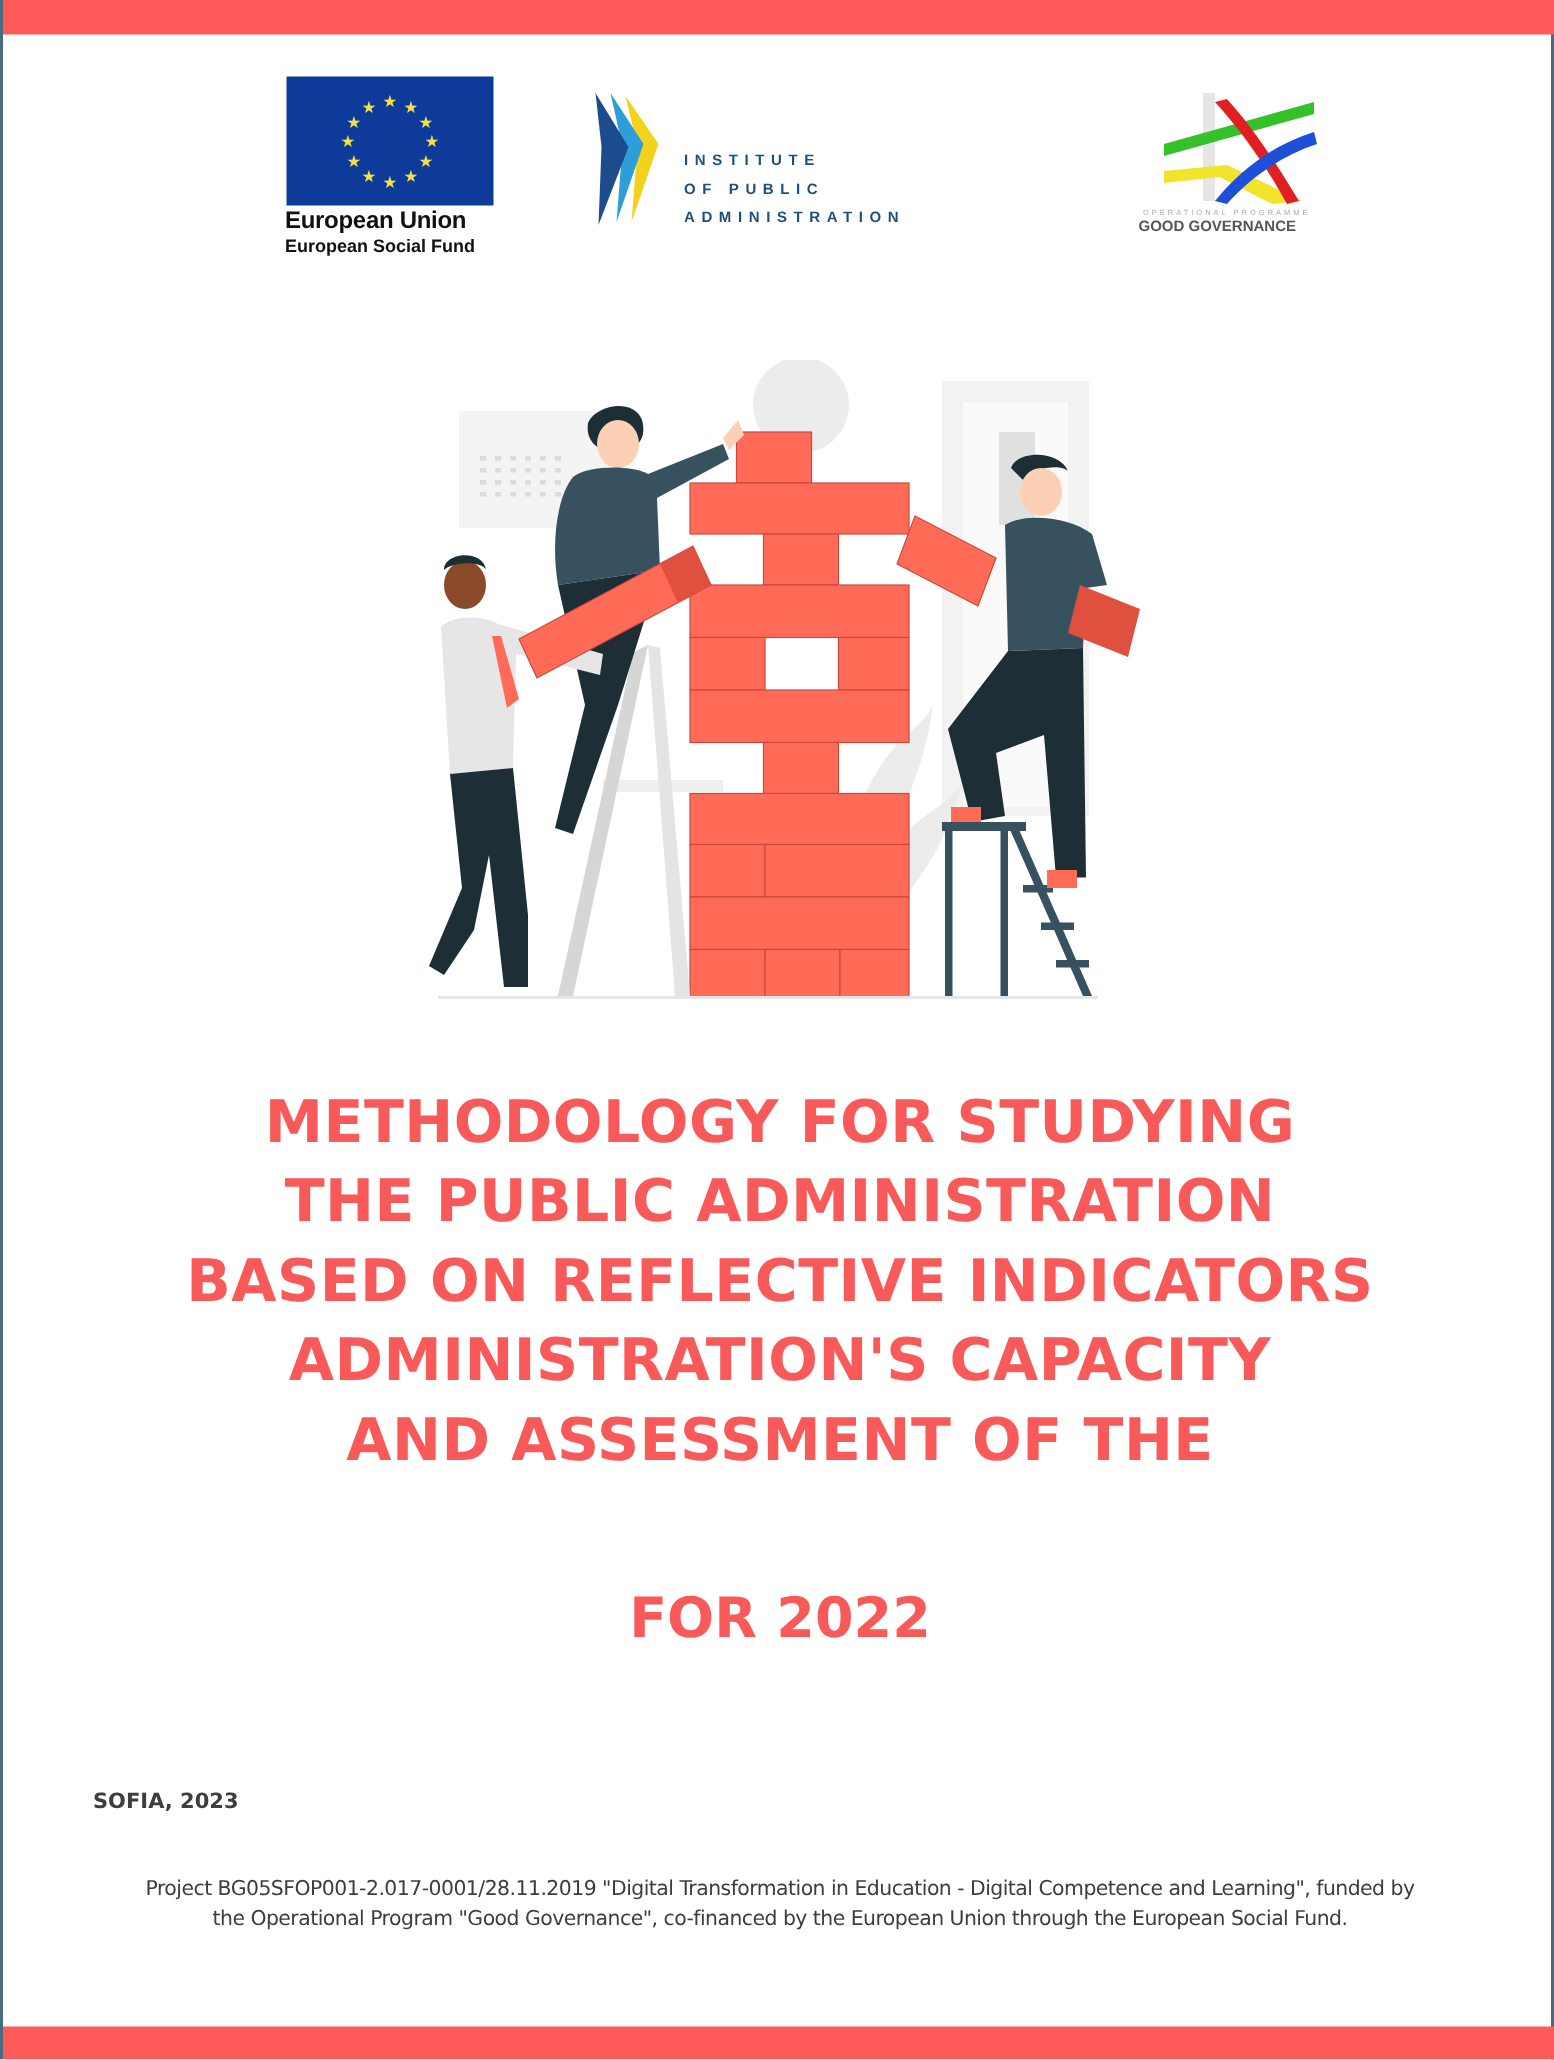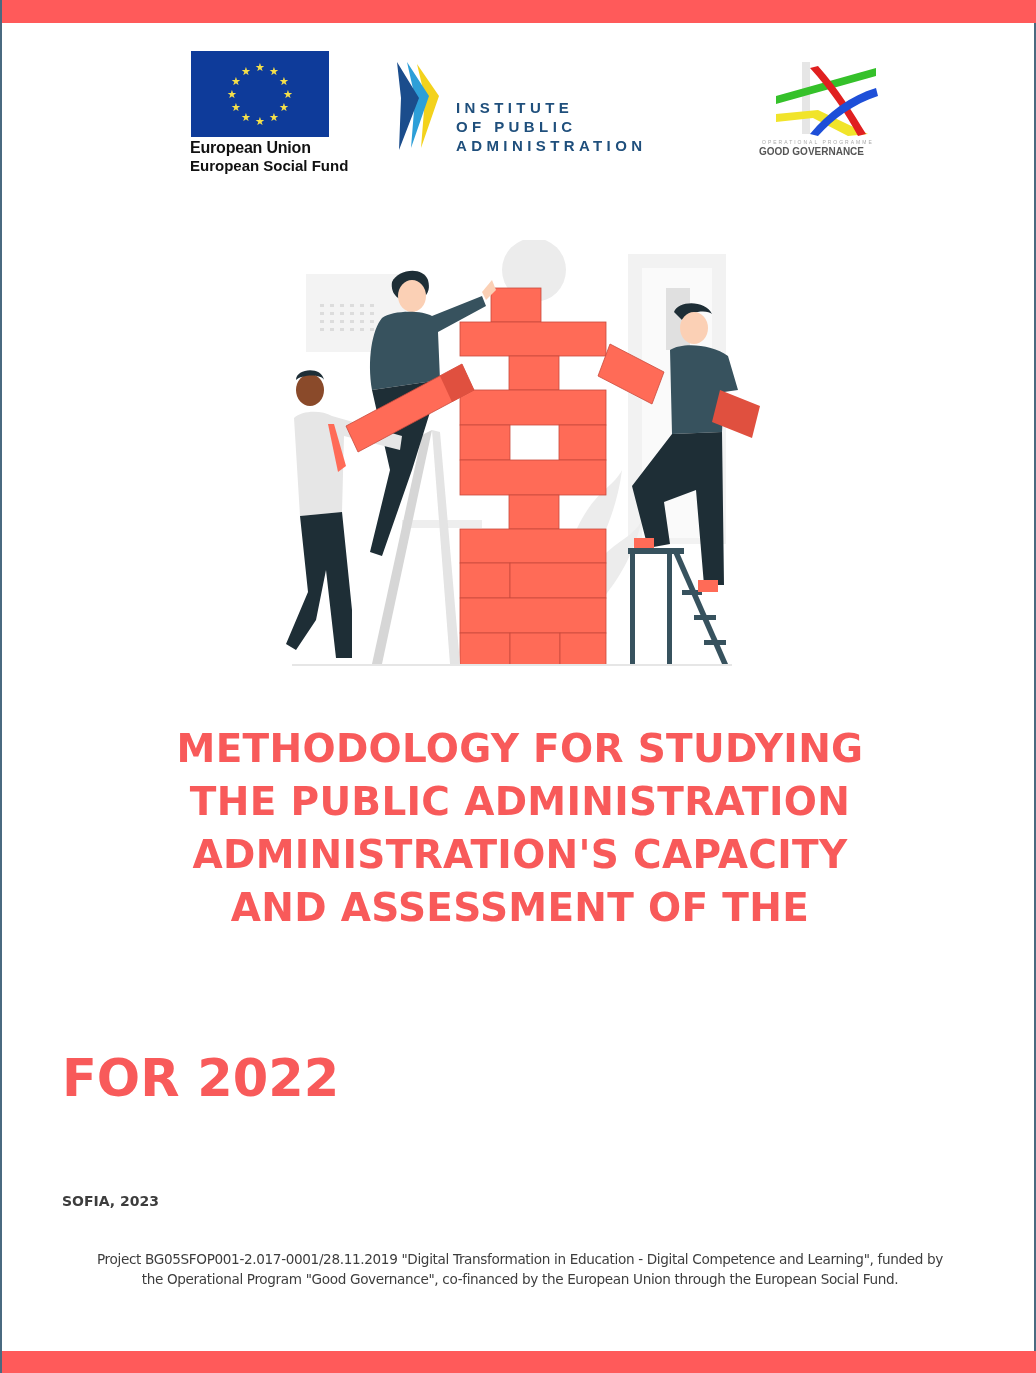--- a/index.html
+++ b/index.html
@@ -5,34 +5,34 @@
   html, body { margin: 0; padding: 0; background: #ffffff; }
   body { width: 1036px; height: 1373px; position: relative; overflow: hidden; font-family: "DejaVu Sans", sans-serif; }
   .page { position: absolute; left: 0; top: 0; width: 1036px; height: 1373px; background: #fff; box-sizing: border-box; border-left: 2px solid #4a6a80; border-right: 2px solid #4a6a80; }
   .bar-top { position: absolute; left: 0; top: 0; width: 1036px; height: 23px; background: #ff5a5a; }
   .bar-bottom { position: absolute; left: 0; top: 1351px; width: 1036px; height: 22px; background: #ff5a5a; }
 
   
   .logo-eu { position: absolute; left: 188px; top: 51px; width: 142px; height: 122px; }
   .eu-flag { position: absolute; left: 1px; top: 0; width: 138px; height: 86px; background: #0e3b9a; }
   .eu-name { position: absolute; left: 0; top: 88px; font-family: "Liberation Sans", sans-serif; font-weight: bold; font-size: 16px; color: #111; letter-spacing: -0.2px; white-space: nowrap; }
-  .eu-fund { position: absolute; left: 0; top: 106px; font-family: "Liberation Sans", sans-serif; font-weight: bold; font-size: 15px; color: #111; white-space: nowrap; }
+  .eu-fund { position: absolute; left: 0; top: 106px; font-family: "Liberation Sans", sans-serif; font-weight: bold; font-size: 12px; color: #111; white-space: nowrap; }
 
   .logo-ipa { position: absolute; left: 393px; top: 60px; width: 280px; height: 100px; }
-  .ipa-text { position: absolute; left: 61px; top: 38px; font-family: "Liberation Sans", sans-serif; font-weight: bold; color: #1f4f7c; font-size: 15px; line-height: 19px; letter-spacing: 4.4px; white-space: nowrap; }
+  .ipa-text { position: absolute; left: 61px; top: 38px; font-family: "Liberation Sans", sans-serif; font-weight: bold; color: #1f4f7c; font-size: 10px; line-height: 19px; letter-spacing: 4.4px; white-space: nowrap; }
 
   .logo-gg { position: absolute; left: 756px; top: 58px; width: 140px; height: 106px; }
   .gg-small { position: absolute; left: 4px; top: 81px; font-family: "Liberation Sans", sans-serif; font-size: 5px; color: #aaa; letter-spacing: 2px; white-space: nowrap; }
   .gg-big { position: absolute; left: 1px; top: 88px; font-family: "Liberation Sans", sans-serif; font-weight: bold; font-size: 10px; color: #555; white-space: nowrap; }
 
   .illustration { position: absolute; left: 270px; top: 240px; width: 500px; height: 430px; }
 
   .title { position: absolute; left: 60px; top: 722px; width: 916px; text-align: center; font-family: "DejaVu Sans", sans-serif; font-weight: bold; color: #f85a5a; font-size: 39px; line-height: 53px; letter-spacing: 0.3px; }
   .title div { white-space: nowrap; }
-  .year { position: absolute; left: 60px; top: 1052px; width: 916px; font-family: "DejaVu Sans", sans-serif; font-weight: bold; color: #f85a5a; font-size: 51px; line-height: 53px; }
+  .year { position: absolute; left: 60px; top: 1052px; width: 916px; text-align: center; font-family: "DejaVu Sans", sans-serif; font-weight: bold; color: #f85a5a; font-size: 37px; line-height: 53px; }
   .place { position: absolute; left: 60px; top: 1193px; width: 916px; text-align: left; font-family: "DejaVu Sans", sans-serif; font-weight: bold; color: #3d3d3d; font-size: 14px; }
   .footnote { position: absolute; left: 30px; top: 1249px; width: 976px; text-align: center; font-family: "DejaVu Sans", sans-serif; color: #3d3d3d; font-size: 13.6px; line-height: 20px; letter-spacing: -0.35px; }
   .footnote div { white-space: nowrap; }
 </style>
 </head>
 <body>
 
 <div class="page">
   <div class="bar-top"></div>
 
@@ -177,20 +177,21 @@
       <polygon points="448,150 488,166 480,198 440,182" fill="#e0503f"></polygon>
       <path d="M400 194 L450 192 L452 345 L432 345 L424 250 L392 262 L398 304 L376 308 L360 246 Z" fill="#1e2e36"></path>
       <rect x="362" y="298" width="20" height="10" fill="#ff6b57"></rect>
       <rect x="426" y="340" width="20" height="12" fill="#ff6b57"></rect>
     </svg>
   </div>
 
   <div class="title">
     <div>METHODOLOGY FOR STUDYING</div>
     <div>THE PUBLIC ADMINISTRATION</div>
+    <div>BASED ON REFLECTIVE INDICATORS</div>
     <div>ADMINISTRATION'S CAPACITY</div>
     <div>AND ASSESSMENT OF THE</div>
   </div>
   <div class="year">FOR 2022</div>
 
   <div class="place">SOFIA, 2023</div>
 
   <div class="footnote">
     <div>Project BG05SFOP001-2.017-0001/28.11.2019 "Digital Transformation in Education - Digital Competence and Learning", funded by</div>
     <div>the Operational Program "Good Governance", co-financed by the European Union through the European Social Fund.</div>

